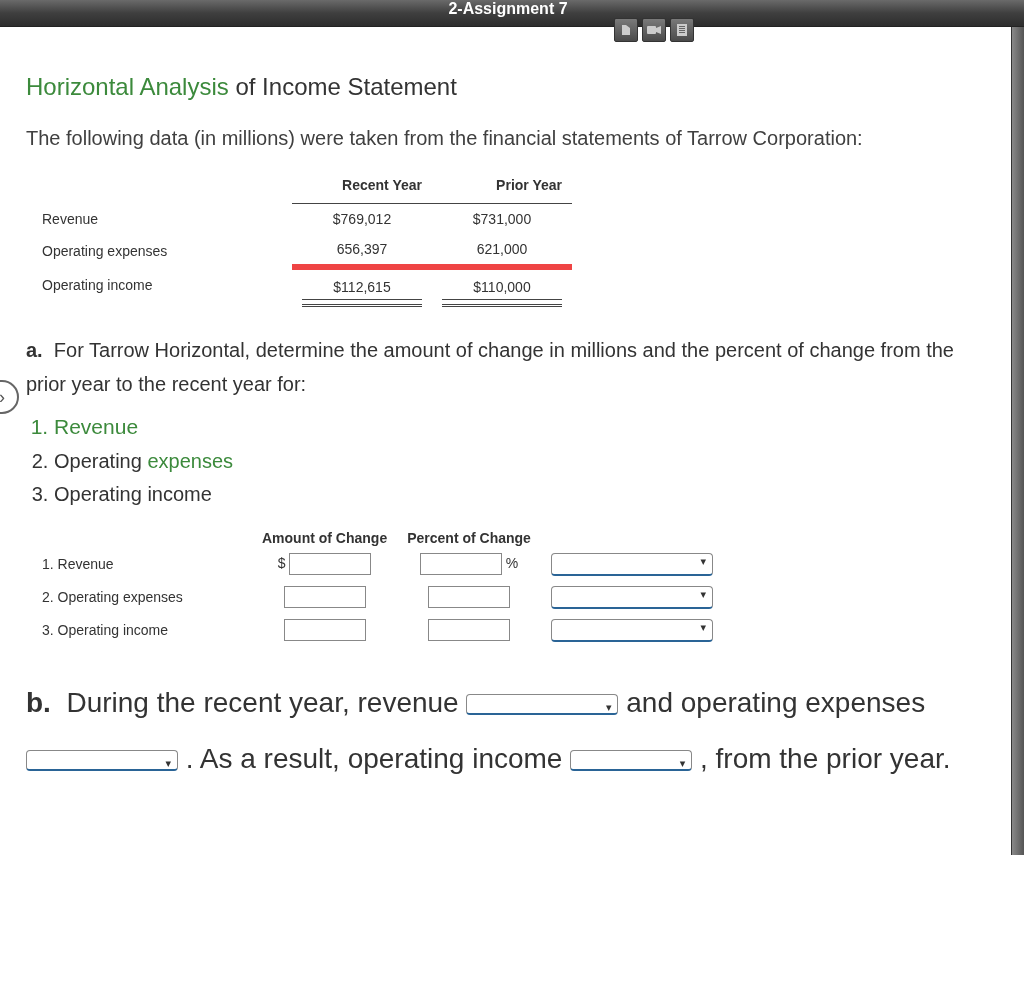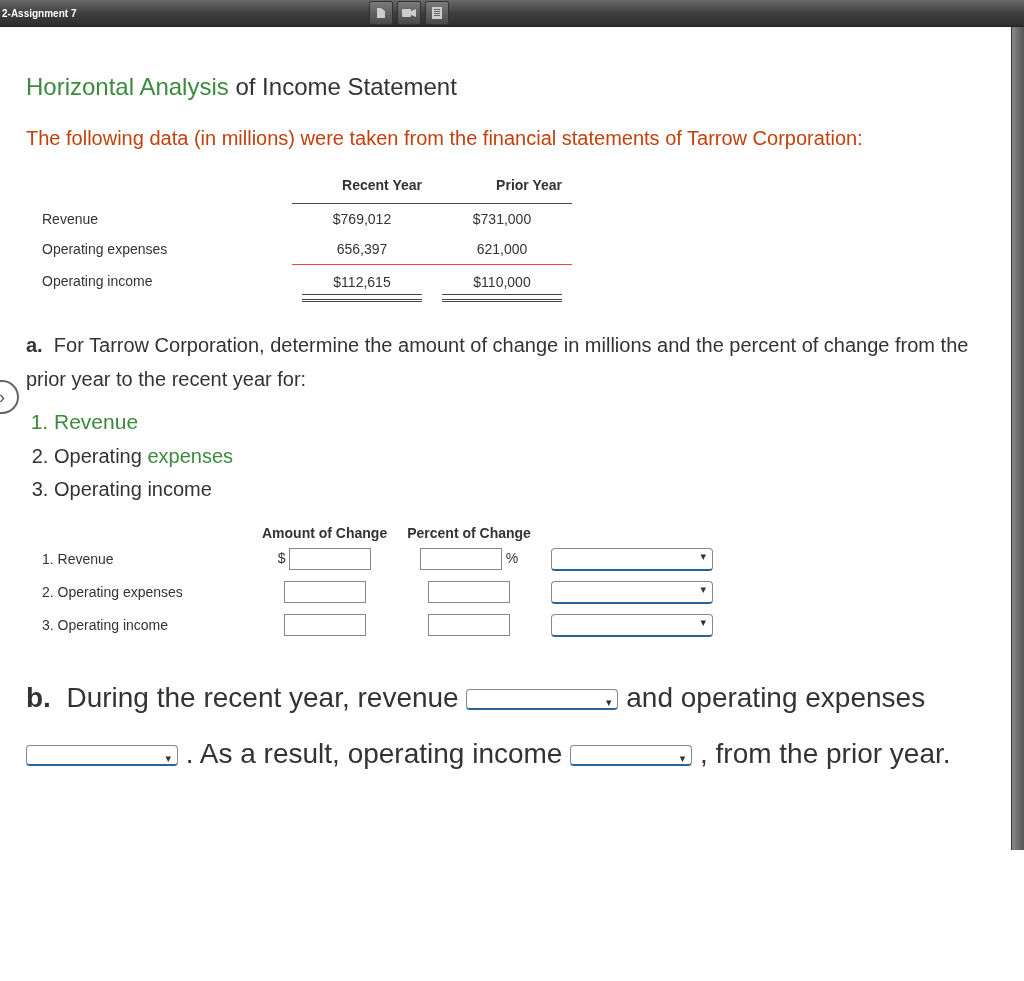--- a/index.html
+++ b/index.html
@@ -11,23 +11,24 @@
   .page {
     width: 1024px;
     position: relative;
   }
   .topbar {
     height: 26px;
     background: linear-gradient(to bottom, #6a6a6a, #3f3f3f 50%, #2d2d2d);
     display: flex;
     align-items: center;
     border-bottom: 1px solid #222;
-    font-size: 10px;
+    font-size: 16px;
     color: #eee;
     position: relative;
+    flex-direction: column;
   }
   .topbar .tab {
     padding: 0 10px 0 2px;
     height: 100%;
     display: flex;
     align-items: center;
     font-weight: bold;
     color: #fff;
   }
   .topbar .icongrp {
@@ -62,21 +63,21 @@
     margin: 16px 0 20px 0;
     color: #333;
   }
   h1.title .green {
     color: #3c8a3c;
   }
   p.intro {
     font-size: 20px;
     line-height: 1.7;
     margin: 0 0 18px 0;
-    color: #c2410c;
+    color: #404040;
   }
   
   table.data {
     border-collapse: collapse;
     font-size: 14px;
     margin-left: 6px;
     margin-bottom: 30px;
   }
   table.data th {
     font-weight: bold;
@@ -84,21 +85,21 @@
     padding: 4px 10px 10px 10px;
     border-bottom: 1px solid #444;
   }
   table.data th.blank { border-bottom: none; }
   table.data td {
     padding: 7px 10px;
   }
   table.data td.label { text-align: left; width: 240px; }
   table.data td.num { text-align: center; width: 120px; }
   table.data tr.subtotal td.num {
-    border-bottom: 1px solid #ef4444;
+    border-bottom: 6px solid #ef4444;
   }
   table.data tr.total td.num {
     position: relative;
     padding-top: 9px;
     padding-bottom: 8px;
   }
   table.data tr.total td.num::after {
     content: "";
     position: absolute;
     left: 10px; right: 10px; bottom: -4px;
@@ -272,21 +273,21 @@
       <tr class="total">
         <td class="label">Operating income</td>
         <td class="num">$112,615</td>
         <td class="num">$110,000</td>
       </tr>
     </tbody>
       </table>
 
     <p class="qline">
       <span class="bold">a.</span>&nbsp;
-      <span>For Tarrow Corporation, determine the amount of change in millions and the percent of change from the prior year to the recent year for:</span>
+      <span>For Tarrow Horizontal, determine the amount of change in millions and the percent of change from the prior year to the recent year for:</span>
     </p>
 
     <ol class="sublist">
       <li class="first">
         <span>Revenue</span>
       </li>
       <li>
         <span>Operating </span><span class="green">expenses</span>
       </li>
       <li>

